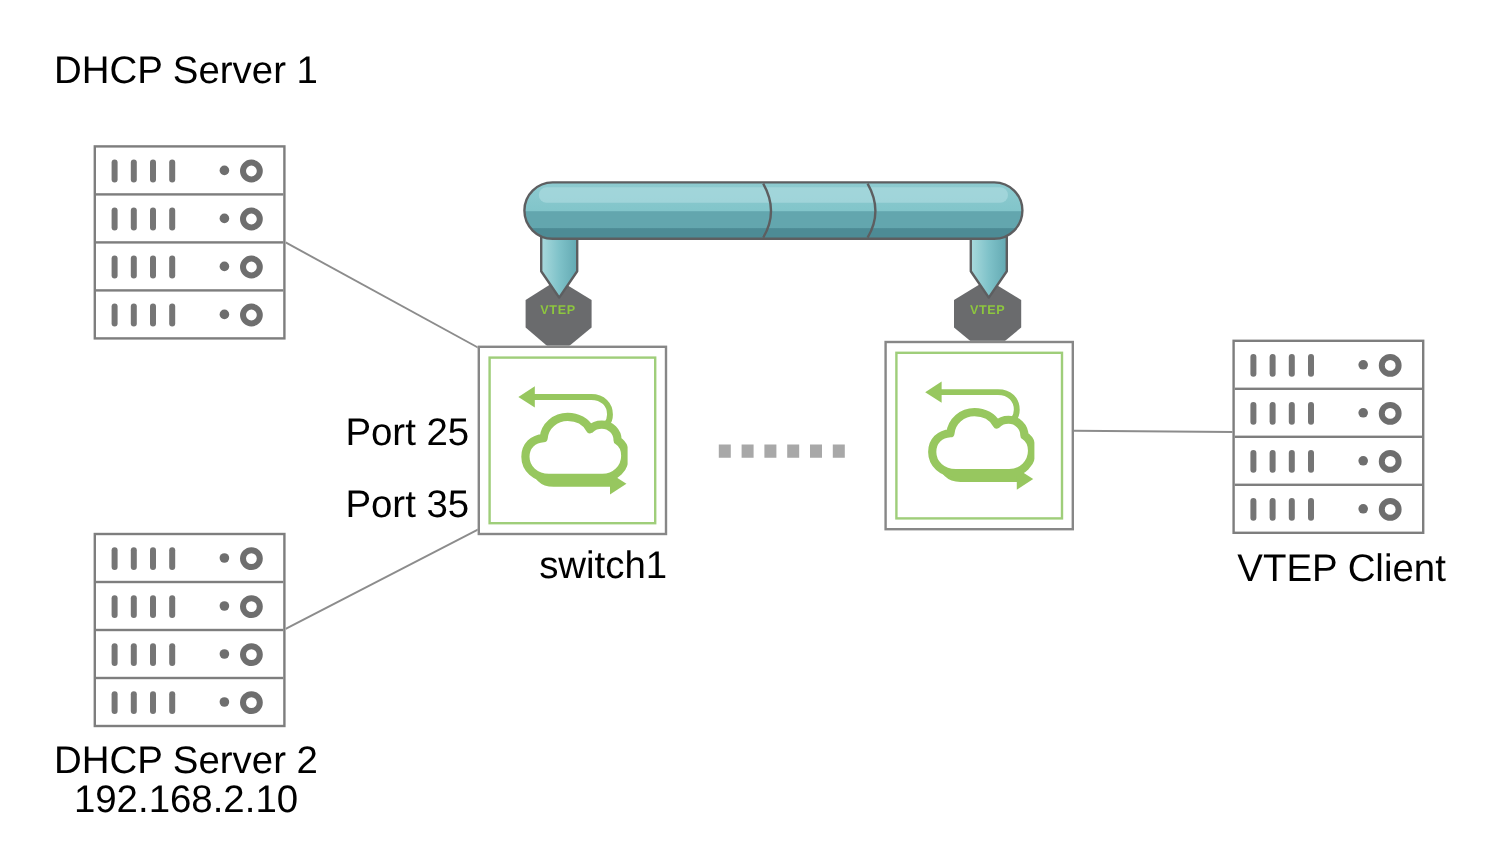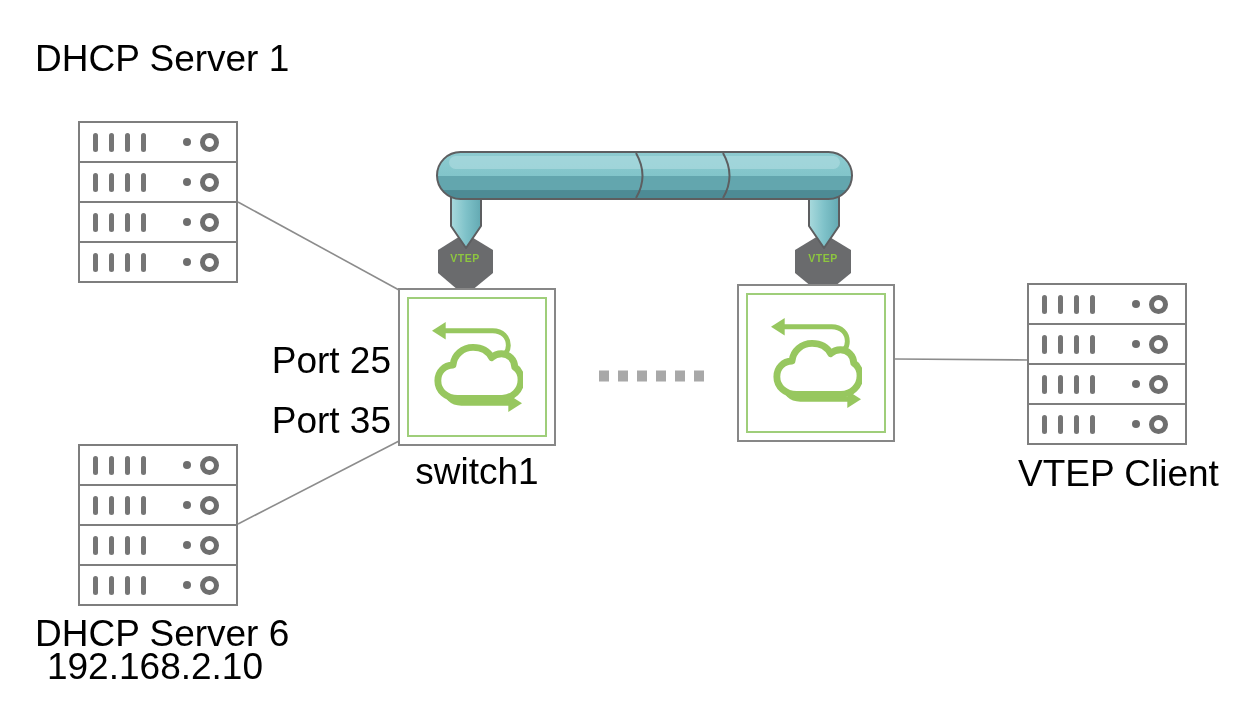--- a/index.html
+++ b/index.html
@@ -25,21 +25,21 @@
   .switch{
     position:absolute;width:158px;height:158px;box-sizing:border-box;
     background:#fff;border:2px solid #878787;padding:7px;z-index:3;
   }
   .switch-inner{
     width:100%;height:100%;box-sizing:border-box;border:2.5px solid #9fce7a;
     display:flex;align-items:center;justify-content:center;
   }
 
   
-  .lbl{position:absolute;font-size:37px;line-height:33px;white-space:nowrap;z-index:4;}
+  .lbl{position:absolute;font-size:32px;line-height:33px;white-space:nowrap;z-index:4;}
   .center{text-align:center;}
   .right{text-align:right;}
 
   
   .lines-layer{z-index:1;}
   .tunnel-layer{z-index:2;}
 </style>
 </head>
 <body>
 
@@ -150,39 +150,39 @@
       <div class="srow">
         <i class="bar"></i>
         <i class="bar"></i>
         <i class="bar"></i>
         <i class="bar"></i>
         <i class="dot"></i>
         <i class="ring"></i>
       </div>
     </div>
   <div class="lbl center" style="left:35px;top:617px;width:240px;">
-    <div>DHCP Server 6</div>
+    <div>DHCP Server 2</div>
     <div>192.168.2.10</div>
   </div>
 
   <div class="lbl right" style="left:251px;top:296px;width:140px;margin-top:48px;">Port 25</div>
   <div class="lbl right" style="left:251px;top:404px;width:140px;">Port 35</div>
 
   <div class="switch" style="left:398px;top:288px;">
     <div class="switch-inner">
       <svg width="92" height="92" viewBox="0 0 94 94">
         <path d="M14,10 H63 C73,10 79,16.5 79,25 C79,32 74.5,36.5 69,37" fill="none" stroke="#97c75f" stroke-width="5"></path>
         <polygon points="15,1 1,10 15,19" fill="#97c75f"></polygon>
         <path d="M80,84 H31 C21,84 15,77.5 15,69 C15,62 19.5,57.5 25,57" fill="none" stroke="#97c75f" stroke-width="5"></path>
         <polygon points="79,75 93,84 79,93" fill="#97c75f"></polygon>
         <path d="M27,79 C15.5,79 7,71 7,61 C7,51.5 13.5,45.5 22.5,45 C23.5,34.5 32.5,27 43,27 C51.5,27 58.5,31 62,37.5 C64.5,35 68,33.5 72,33.5 C79.5,33.5 85.5,39.5 85.5,47 C89.5,49.5 92,54.5 92,60 C92,70.5 83.5,79 72.5,79 Z" fill="#fff" stroke="#97c75f" stroke-width="7" stroke-linejoin="round"></path>
       </svg>
     </div>
   </div>
-  <div class="lbl center" style="left:398px;top:455px;width:158px;">switch1</div>
+  <div class="lbl center" style="left:398px;top:455px;width:158px;text-align:right;">switch1</div>
 
   <div class="switch" style="left:737px;top:284px;">
     <div class="switch-inner">
       <svg width="92" height="92" viewBox="0 0 94 94">
         <path d="M14,10 H63 C73,10 79,16.5 79,25 C79,32 74.5,36.5 69,37" fill="none" stroke="#97c75f" stroke-width="5"></path>
         <polygon points="15,1 1,10 15,19" fill="#97c75f"></polygon>
         <path d="M80,84 H31 C21,84 15,77.5 15,69 C15,62 19.5,57.5 25,57" fill="none" stroke="#97c75f" stroke-width="5"></path>
         <polygon points="79,75 93,84 79,93" fill="#97c75f"></polygon>
         <path d="M27,79 C15.5,79 7,71 7,61 C7,51.5 13.5,45.5 22.5,45 C23.5,34.5 32.5,27 43,27 C51.5,27 58.5,31 62,37.5 C64.5,35 68,33.5 72,33.5 C79.5,33.5 85.5,39.5 85.5,47 C89.5,49.5 92,54.5 92,60 C92,70.5 83.5,79 72.5,79 Z" fill="#fff" stroke="#97c75f" stroke-width="7" stroke-linejoin="round"></path>
       </svg>

